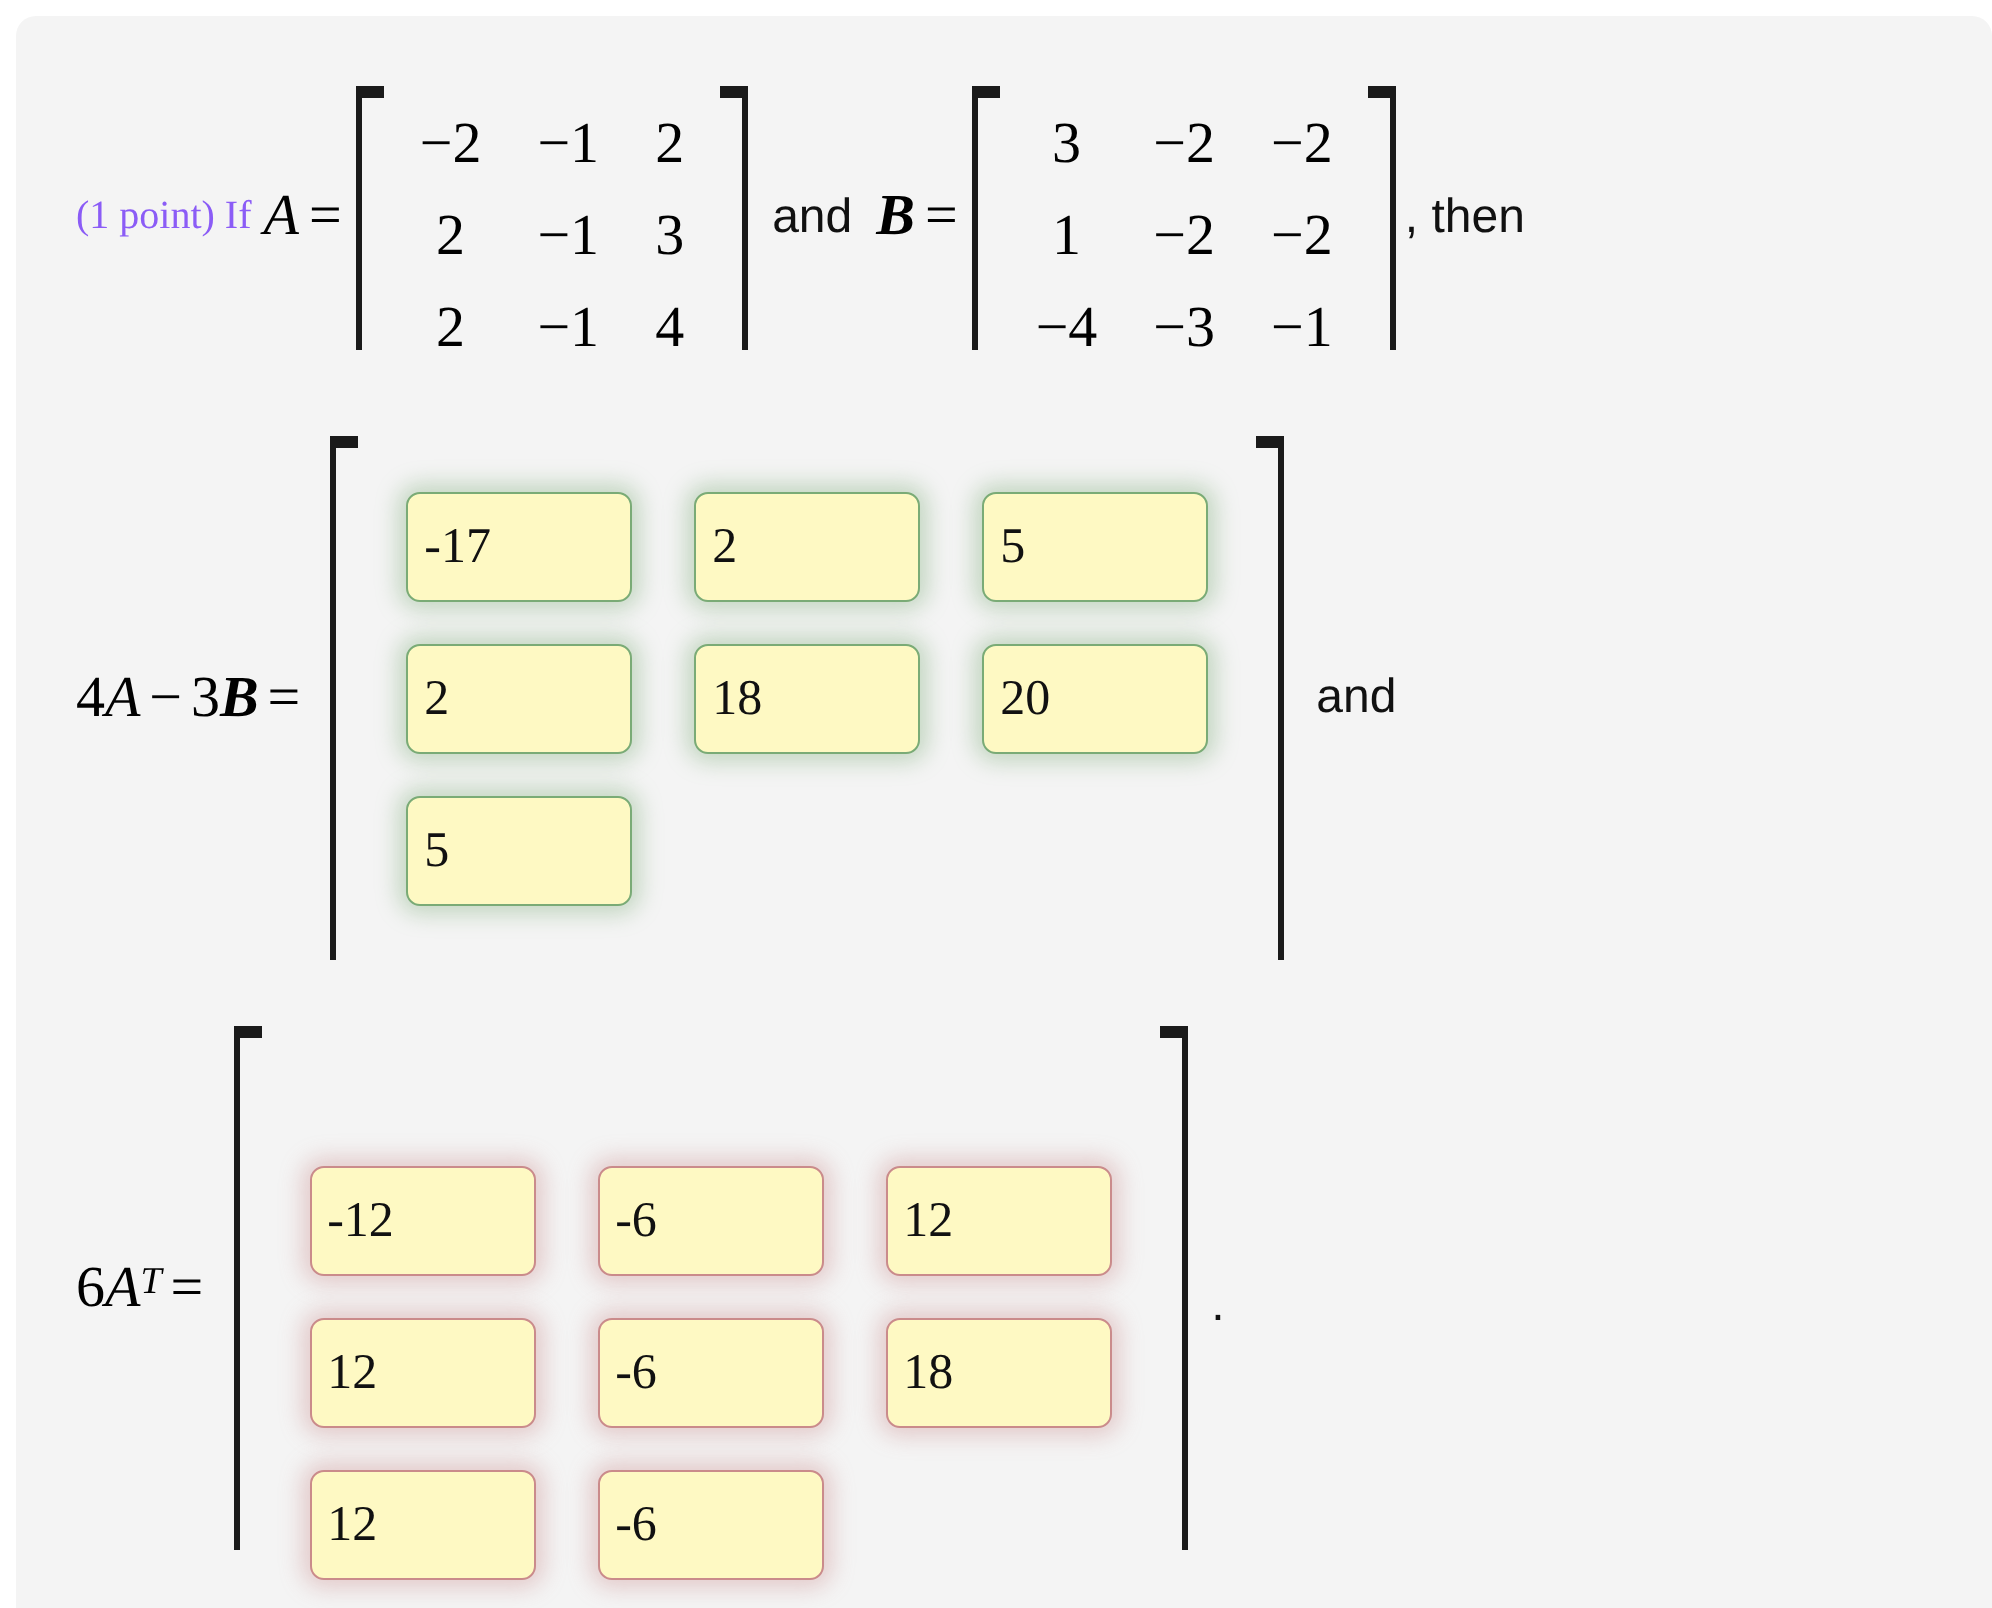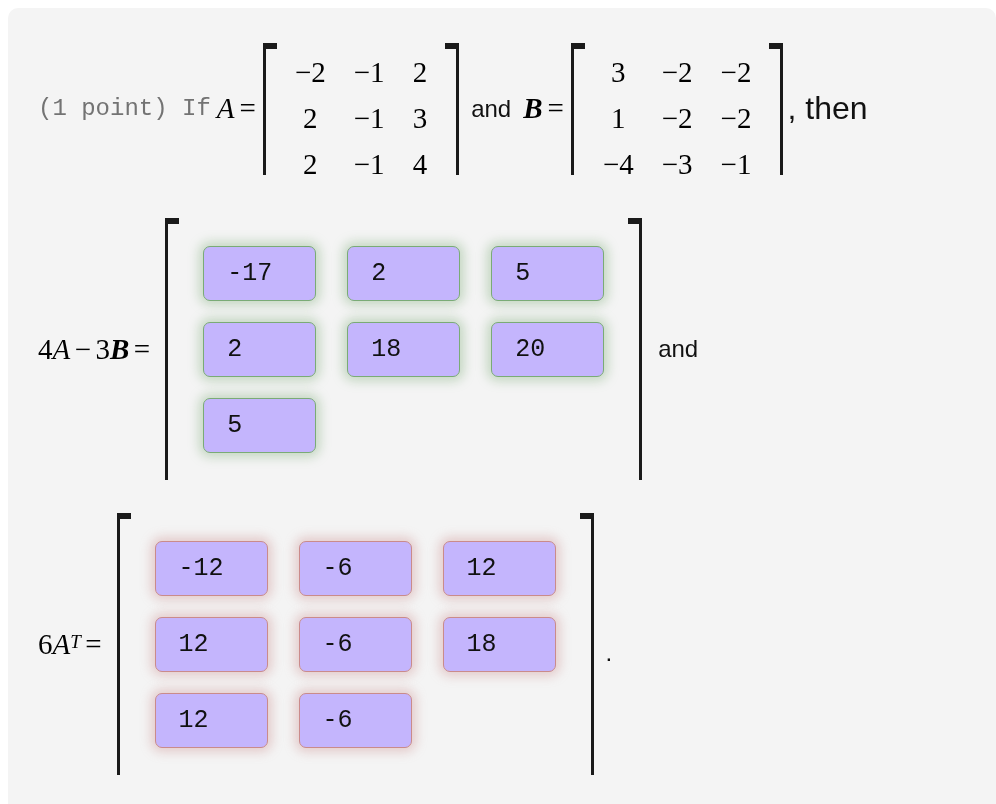--- a/index.html
+++ b/index.html
@@ -85,23 +85,23 @@
   
   .statement-row {
     position: absolute;
     left: 30px;
     top: 28px;
     display: flex;
     align-items: center;
     height: 145px;
   }
   .statement-lead {
-    font-family: Liberation Mono, monospace;
-    font-size: 24px;
-    color: #737373;
+    font-family: Liberation Serif, serif;
+    font-size: 20px;
+    color: #8b5cf6;
     white-space: nowrap;
     margin-right: 6px;
   }
   .inline-eq {
     display: flex;
     align-items: center;
     white-space: nowrap;
   }
   .inline-eq .eqsign { margin: 0 7px 0 5px; }
 
@@ -122,21 +122,21 @@
     line-height: 42px;
   }
   .mid-and {
     font-family: "Liberation Sans", sans-serif;
     font-size: 24px;
     color: #111111;
     margin: 0 12px;
   }
   .trailing-comma {
     font-family: "Liberation Sans", sans-serif;
-    font-size: 32px;
+    font-size: 24px;
     color: #111111;
     margin-left: 4px;
     text-align: right;
   }
 
   
   .answer-block {
     position: absolute;
     display: flex;
     align-items: center;
@@ -158,37 +158,38 @@
     grid-template-columns: repeat(3, 113px);
     grid-auto-rows: 55px;
     column-gap: 31px;
     row-gap: 21px;
     padding: 28px 24px;
   }
   .ans-input {
     width: 113px;
     height: 55px;
     box-sizing: border-box;
-    background: #c4b5fd;
+    background: #fef9c3;
     border-radius: 7px;
-    font-family: Liberation Mono, monospace;
+    font-family: Liberation Serif, serif;
     font-size: 25px;
     color: #111111;
-    padding: 0 23px;
+    padding: 0 8px;
     display: flex;
     align-items: center;
     outline: none;
   }
   .ans-input.correct {
     border: 1.5px solid #7aab76;
     box-shadow: 0 0 11px 4px rgba(122,171,118,0.40);
   }
   .ans-input.incorrect {
     border: 1.5px solid #ca8b8b;
     box-shadow: 0 0 11px 4px rgba(202,139,139,0.40);
+    margin-top: 42px;
   }
   .after-and {
     font-family: "Liberation Sans", sans-serif;
     font-size: 24px;
     color: #111111;
     margin-left: 16px;
   }
   .after-period {
     font-family: "Liberation Sans", sans-serif;
     font-size: 24px;

